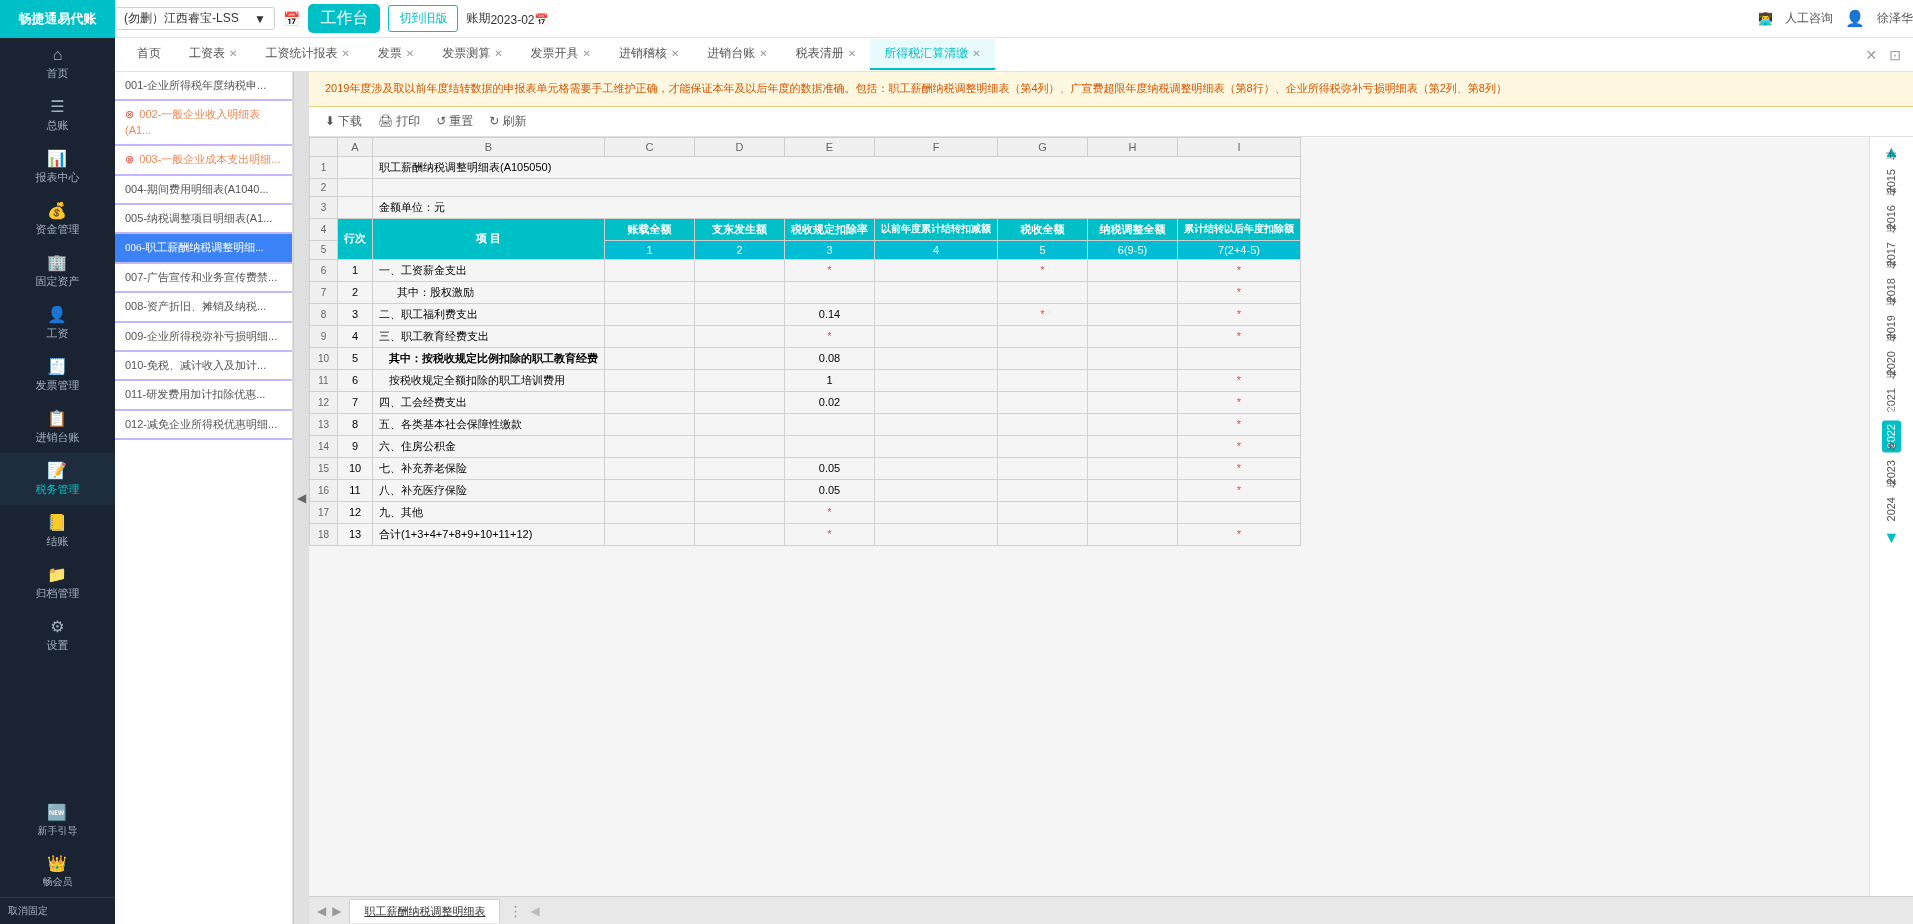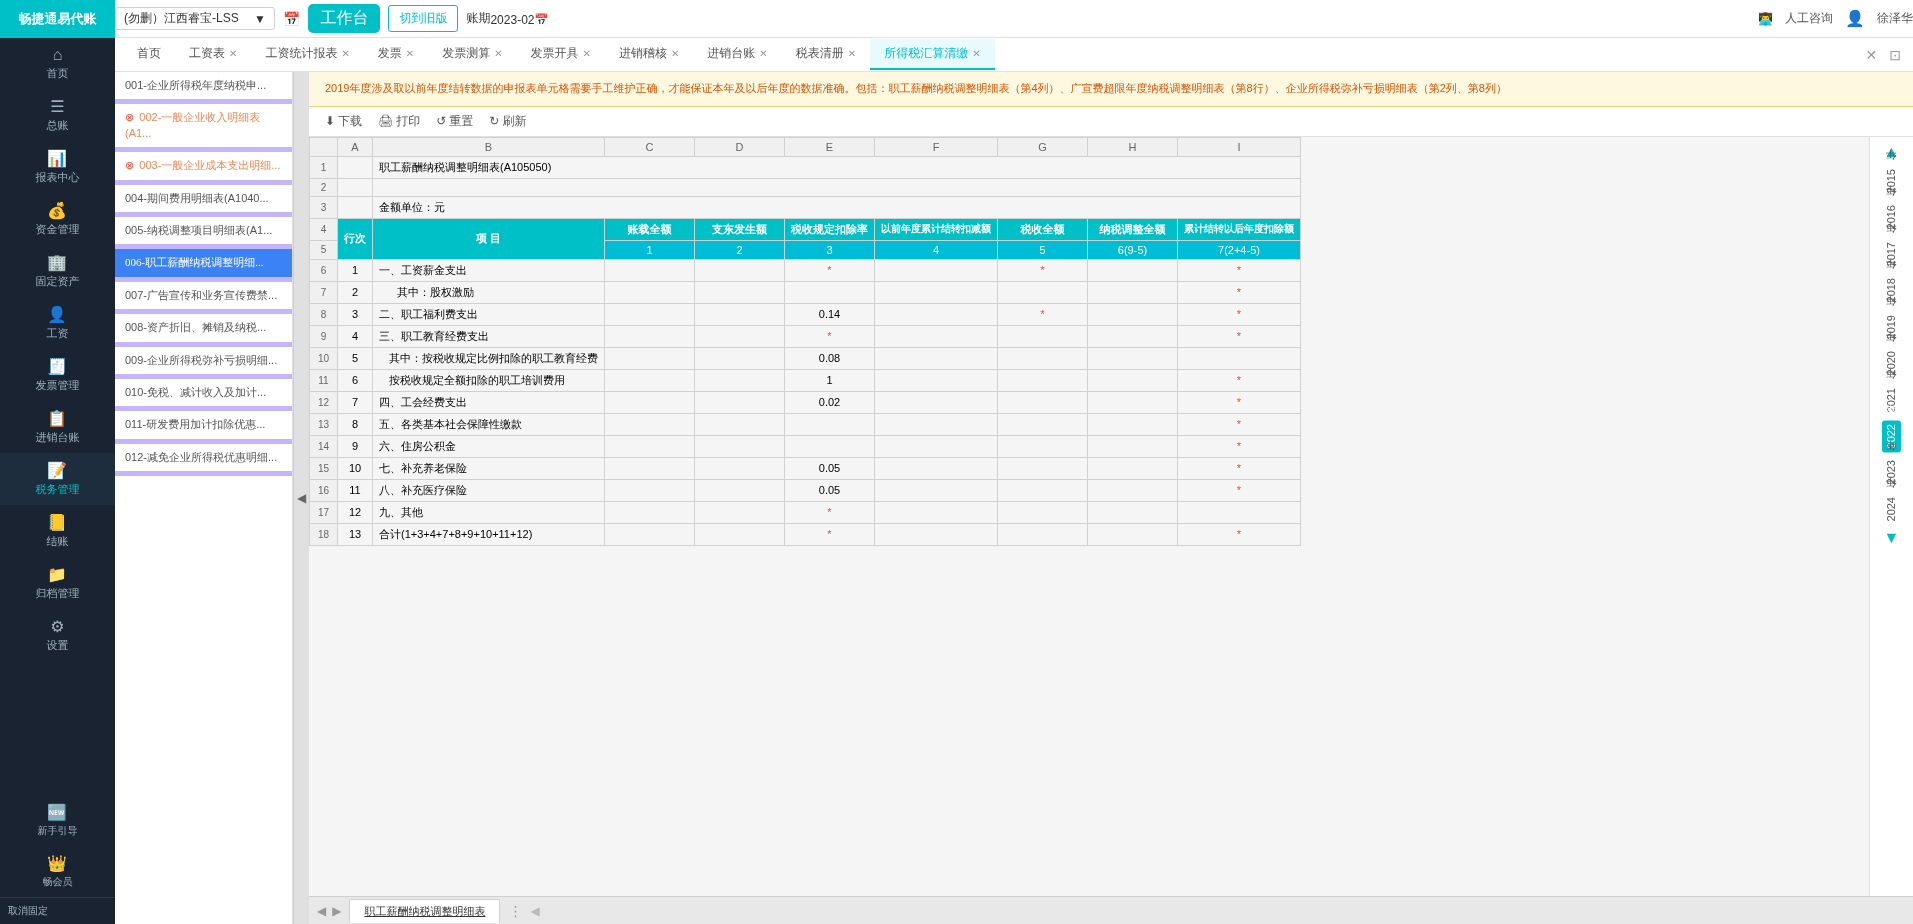--- a/index.html
+++ b/index.html
@@ -34,21 +34,21 @@
     .tab-item .close-x { color: #999; font-size: 10px; }
     .tab-spacer { flex: 1; }
     .tab-controls { display: flex; gap: 4px; align-items: center; }
     .tab-ctrl-btn { font-size: 14px; color: #999; cursor: pointer; padding: 2px 4px; }
 
     
     .content { flex: 1; display: flex; overflow: hidden; }
 
     
     .left-panel { width: 178px; background: #fff; border-right: 1px solid #e0e0e0; overflow-y: auto; flex-shrink: 0; }
-    .list-item { padding: 6px 10px; font-size: 11px; color: #555; cursor: pointer; border-bottom: 5px solid #c4b5fd; line-height: 1.4; }
+    .list-item { padding: 6px 10px; font-size: 11px; color: #555; cursor: pointer; border-bottom: 2px solid #c4b5fd; line-height: 1.4; }
     .list-item.active { background: #3b82f6; color: white; font-family: Liberation Serif, serif; }
     .list-item.error { color: #e85; }
     .list-item .err-icon { color: #e74c3c; margin-right: 2px; }
 
     
     .center-panel { flex: 1; display: flex; flex-direction: column; overflow: hidden; background: #f5f5f5; }
 
     
     .warning-bar { background: #fff8e1; padding: 8px 16px; font-size: 11px; color: #d35400; line-height: 1.6; flex-shrink: 0; border-bottom: 1px solid #f0d080; }
 
@@ -401,21 +401,21 @@
                 <td></td>
                 <td class="td-center star">*</td>
                 <td></td>
                 <td></td>
                 <td></td>
                 <td class="td-center star">*</td>
               </tr>
               <tr>
                 <td class="row-num">10</td>
                 <td class="td-center">5</td>
-                <td style="padding-left:16px;">其中：按税收规定比例扣除的职工教育经费</td>
+                <td style="padding-left:16px;font-weight:bold;">其中：按税收规定比例扣除的职工教育经费</td>
                 <td></td>
                 <td></td>
                 <td class="td-center">0.08</td>
                 <td></td>
                 <td></td>
                 <td></td>
                 <td></td>
               </tr>
               <tr>
                 <td class="row-num">11</td>

